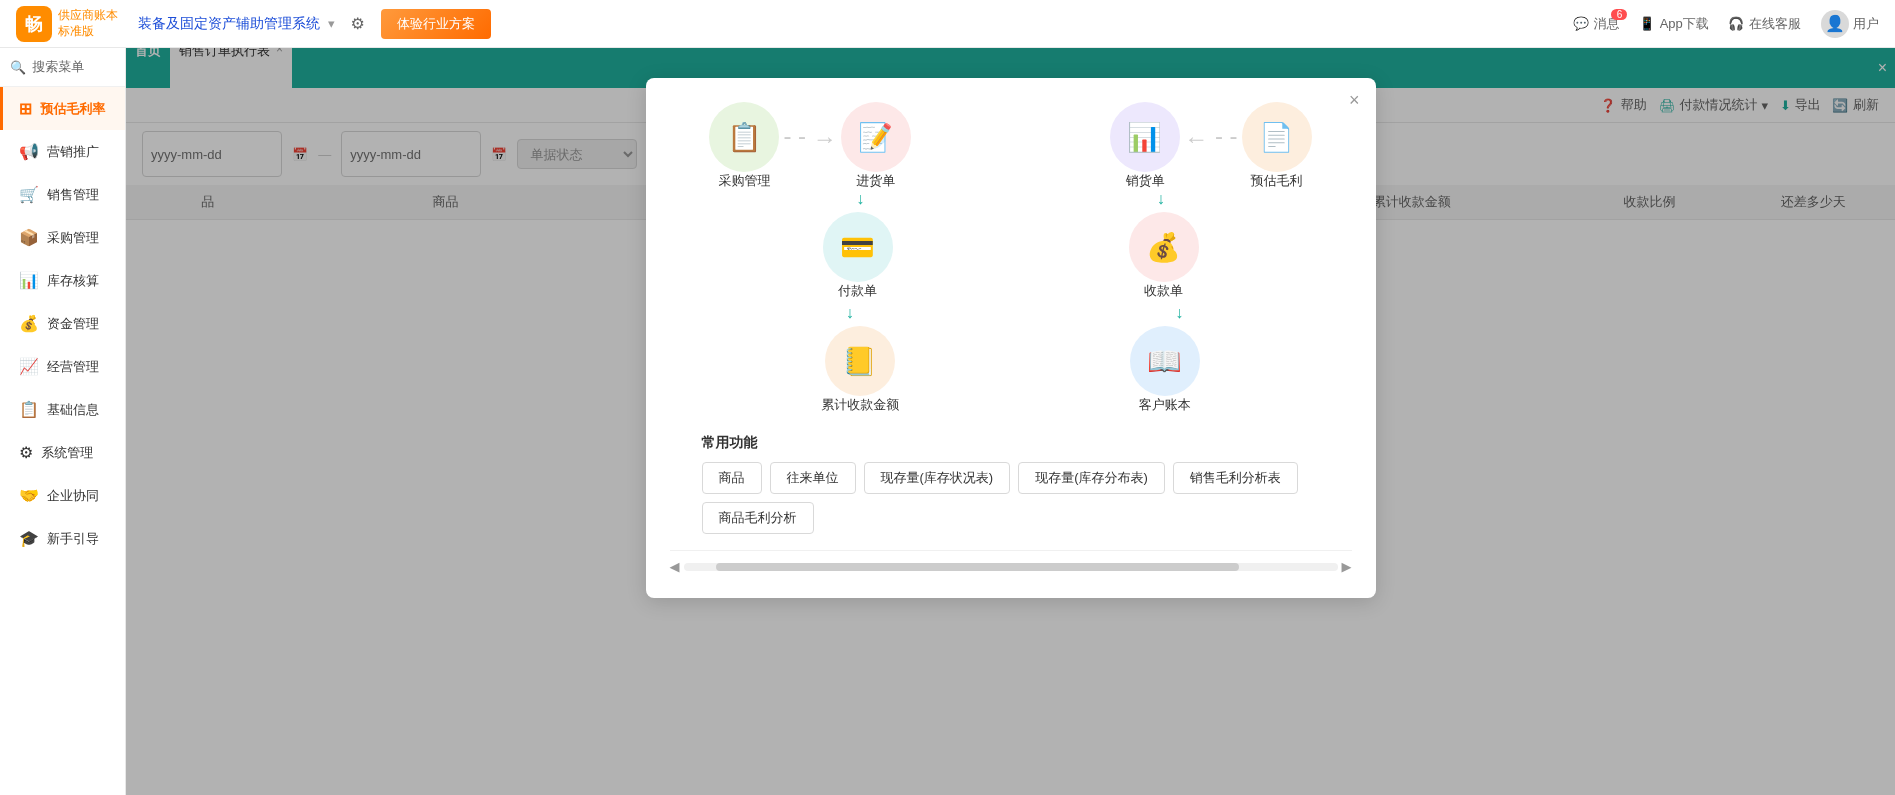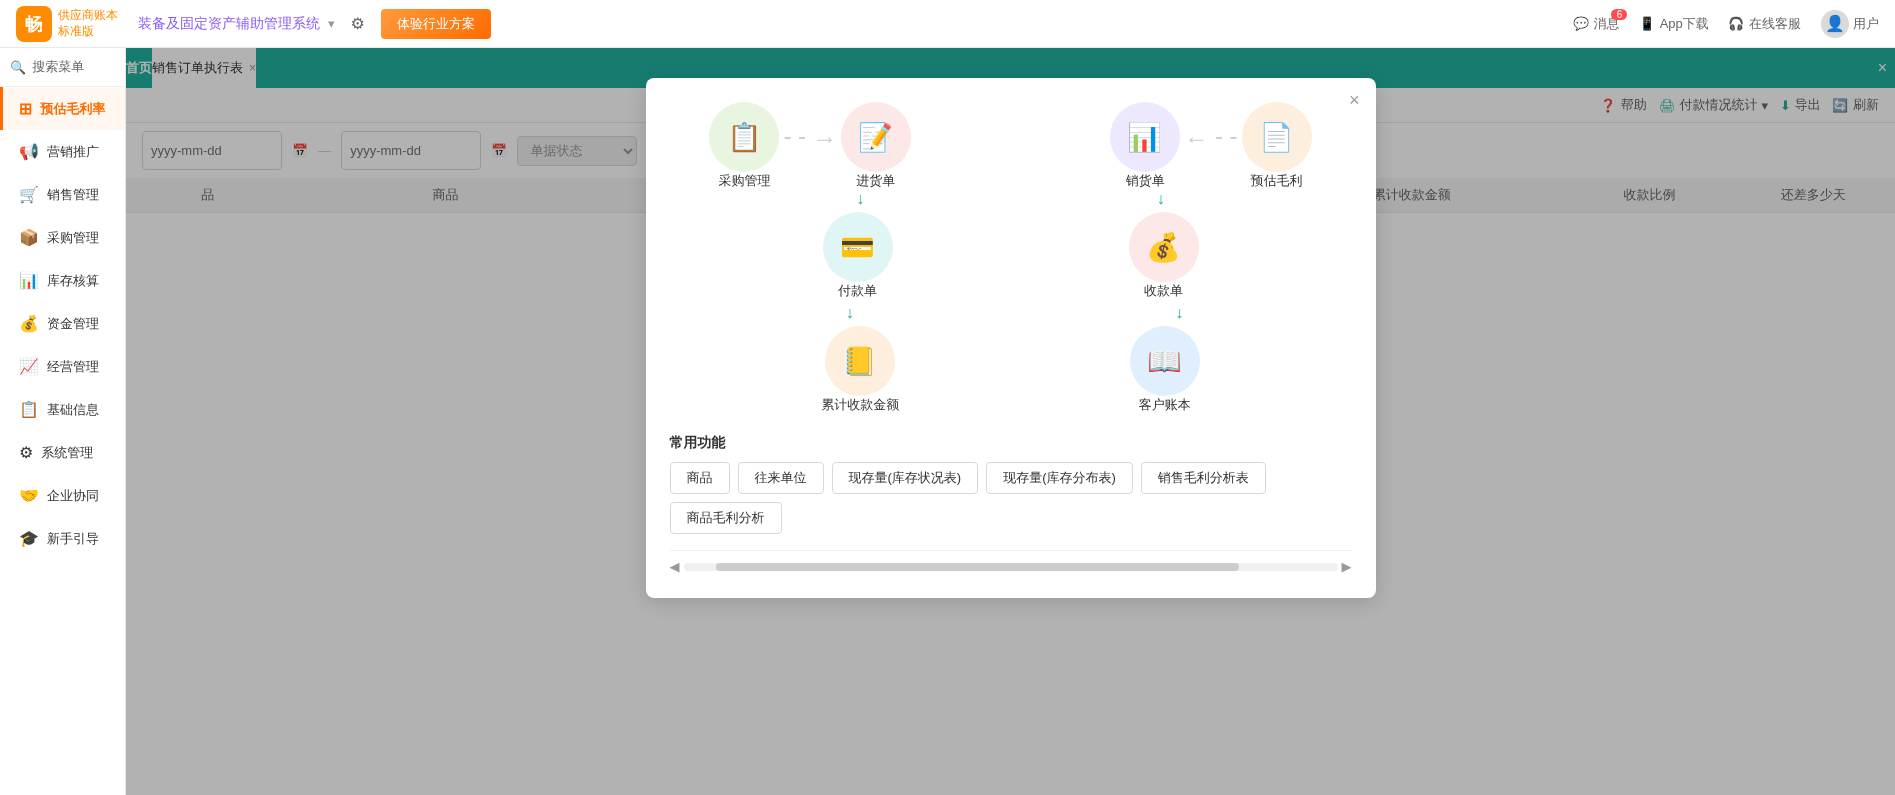--- a/index.html
+++ b/index.html
@@ -9,51 +9,51 @@
     .app-wrapper { display: flex; flex-direction: column; height: 795px; width: 1895px; }
     .top-bar { display: flex; align-items: center; height: 48px; background: #fff; border-bottom: 1px solid #e8e8e8; padding: 0 16px; flex-shrink: 0; }
     .main-area { display: flex; flex: 1; overflow: hidden; }
     .sidebar { width: 126px; background: #fff; border-right: 1px solid #e8e8e8; flex-shrink: 0; display: flex; flex-direction: column; }
     .content-area { flex: 1; display: flex; flex-direction: column; overflow: hidden; position: relative; }
 
     
     .logo-area { display: flex; align-items: center; gap: 6px; margin-right: 20px; }
     .logo-icon { width: 36px; height: 36px; background: #ff8c00; border-radius: 8px; display: flex; align-items: center; justify-content: center; color: #fff; font-size: 18px; font-weight: bold; }
     .logo-text { font-size: 12px; color: #ff8c00; line-height: 1.3; }
-    .system-title { font-size: 14px; color: #8b5cf6; margin-right: 8px; }
+    .system-title { font-size: 14px; color: #1d4ed8; margin-right: 8px; }
     .title-dropdown { color: #999; cursor: pointer; margin-right: 16px; }
     .gear-btn { color: #666; cursor: pointer; margin-right: 16px; font-size: 16px; }
     .experience-btn { background: linear-gradient(135deg, #ff9a3c, #ff6b00); color: #fff; border: none; border-radius: 4px; padding: 6px 16px; cursor: pointer; font-size: 13px; }
     .top-right { margin-left: auto; display: flex; align-items: center; gap: 20px; }
     .top-right-item { display: flex; align-items: center; gap: 4px; color: #666; cursor: pointer; font-size: 13px; position: relative; }
     .badge { background: #ff4d4f; color: #fff; border-radius: 10px; font-size: 10px; padding: 0 4px; min-width: 16px; text-align: center; position: absolute; top: -6px; right: -8px; }
     .avatar { width: 28px; height: 28px; border-radius: 50%; background: #d9d9d9; display: flex; align-items: center; justify-content: center; color: #999; font-size: 16px; }
 
     
     .tabs-bar { display: flex; align-items: center; background: #20b2a0; height: 40px; padding: 0 0; flex-shrink: 0; }
-    .tab-item { padding: 0 0; height: 52px; display: flex; align-items: center; cursor: pointer; color: rgba(255,255,255,0.8); font-size: 13px; gap: 6px; }
+    .tab-item { padding: 0 9px; height: 52px; display: flex; align-items: flex-start; cursor: pointer; color: rgba(255,255,255,0.8); font-size: 13px; gap: 6px; }
     .tab-item.active { background: #fff; color: #333; border-radius: 4px 4px 0 0; }
     .tab-close { color: #999; font-size: 12px; }
     .tab-item.home { color: #fff; font-weight: bold; }
     .tabs-close-all { margin-left: auto; margin-right: 8px; color: #fff; cursor: pointer; font-size: 16px; }
 
     
     .sidebar-search { display: flex; align-items: center; gap: 6px; padding: 10px 10px; border-bottom: 1px solid #f0f0f0; cursor: pointer; color: #666; font-size: 13px; }
     .sidebar-item { display: flex; align-items: center; gap: 8px; padding: 12px 16px; cursor: pointer; color: #333; font-size: 13px; border-left: 3px solid transparent; }
     .sidebar-item.active { background: #fff7f0; color: #ff6b00; border-left-color: #ff6b00; font-weight: bold; }
     .sidebar-icon { font-size: 16px; }
 
     
     .content-header { background: #fff; border-bottom: 1px solid #e8e8e8; padding: 8px 16px; display: flex; align-items: center; justify-content: flex-end; gap: 12px; flex-shrink: 0; }
     .header-action { display: flex; align-items: center; gap: 4px; color: #666; cursor: pointer; font-size: 13px; }
     .header-action .icon { color: #20b2a0; }
 
     
     .filter-bar { background: #fff; padding: 8px 16px; display: flex; align-items: center; gap: 10px; flex-shrink: 0; flex-wrap: wrap; }
-    .filter-input { border: 1px solid #d9d9d9; border-radius: 4px; padding: 4px 8px; font-size: 13px; color: #ef4444; height: 39px; }
+    .filter-input { border: 1px solid #d9d9d9; border-radius: 4px; padding: 4px 8px; font-size: 13px; color: #ef4444; height: 46px; }
     .date-input { width: 140px; }
     .status-select { border: 1px solid #d9d9d9; border-radius: 4px; padding: 4px 8px; font-size: 13px; color: #999; height: 30px; min-width: 120px; }
     .search-btn { background: #ff6b00; color: #fff; border: none; border-radius: 4px; padding: 4px 16px; height: 30px; cursor: pointer; font-size: 13px; }
     .setting-btn { background: #fff; color: #666; border: 1px solid #d9d9d9; border-radius: 4px; padding: 4px 10px; height: 30px; cursor: pointer; font-size: 13px; }
     .more-filter { color: #20b2a0; cursor: pointer; font-size: 13px; }
 
     
     .table-area { flex: 1; background: #fff; overflow: auto; }
     .table-header { display: flex; background: #f5f5f5; border-bottom: 1px solid #e8e8e8; padding: 8px 0; font-size: 13px; color: #666; min-width: 900px; }
     .table-col { flex: 1; text-align: center; padding: 0 8px; }
@@ -63,21 +63,21 @@
     
     .modal-overlay { position: absolute; top: 0; left: 0; right: 0; bottom: 0; background: rgba(0,0,0,0.3); z-index: 100; display: flex; justify-content: center; align-items: flex-start; padding-top: 30px; }
     .modal { background: #fff; border-radius: 8px; width: 730px; padding: 24px; position: relative; box-shadow: 0 4px 20px rgba(0,0,0,0.15); max-height: 90%; overflow-y: auto; }
     .modal-close { position: absolute; top: 12px; right: 16px; cursor: pointer; color: #999; font-size: 18px; }
     .flow-circle { width: 70px; height: 70px; border-radius: 50%; display: flex; align-items: center; justify-content: center; font-size: 28px; }
     .flow-label { font-size: 13px; color: #333; }
 
     .flow-col { display: flex; flex-direction: column; align-items: center; }
 
     
-    .common-functions { margin-top: 8px; }
+    .common-functions { margin-top: 8px; margin-left: 32px; }
     .cf-title { font-size: 14px; color: #333; font-weight: bold; margin-bottom: 10px; }
     .cf-buttons { display: flex; flex-wrap: wrap; gap: 8px; }
     .cf-btn { border: 1px solid #d9d9d9; border-radius: 4px; padding: 6px 16px; background: #fff; color: #333; cursor: pointer; font-size: 13px; }
 
     
     .modal-scrollbar { border-top: 1px solid #f0f0f0; margin-top: 16px; padding-top: 8px; display: flex; align-items: center; gap: 4px; }
     .scrollbar-track { flex: 1; height: 8px; background: #f0f0f0; border-radius: 4px; overflow: hidden; }
     .scrollbar-thumb { height: 8px; background: #ccc; border-radius: 4px; width: 80%; margin-left: 5%; }
     .scroll-arrow { color: #999; cursor: pointer; }
   </style>

